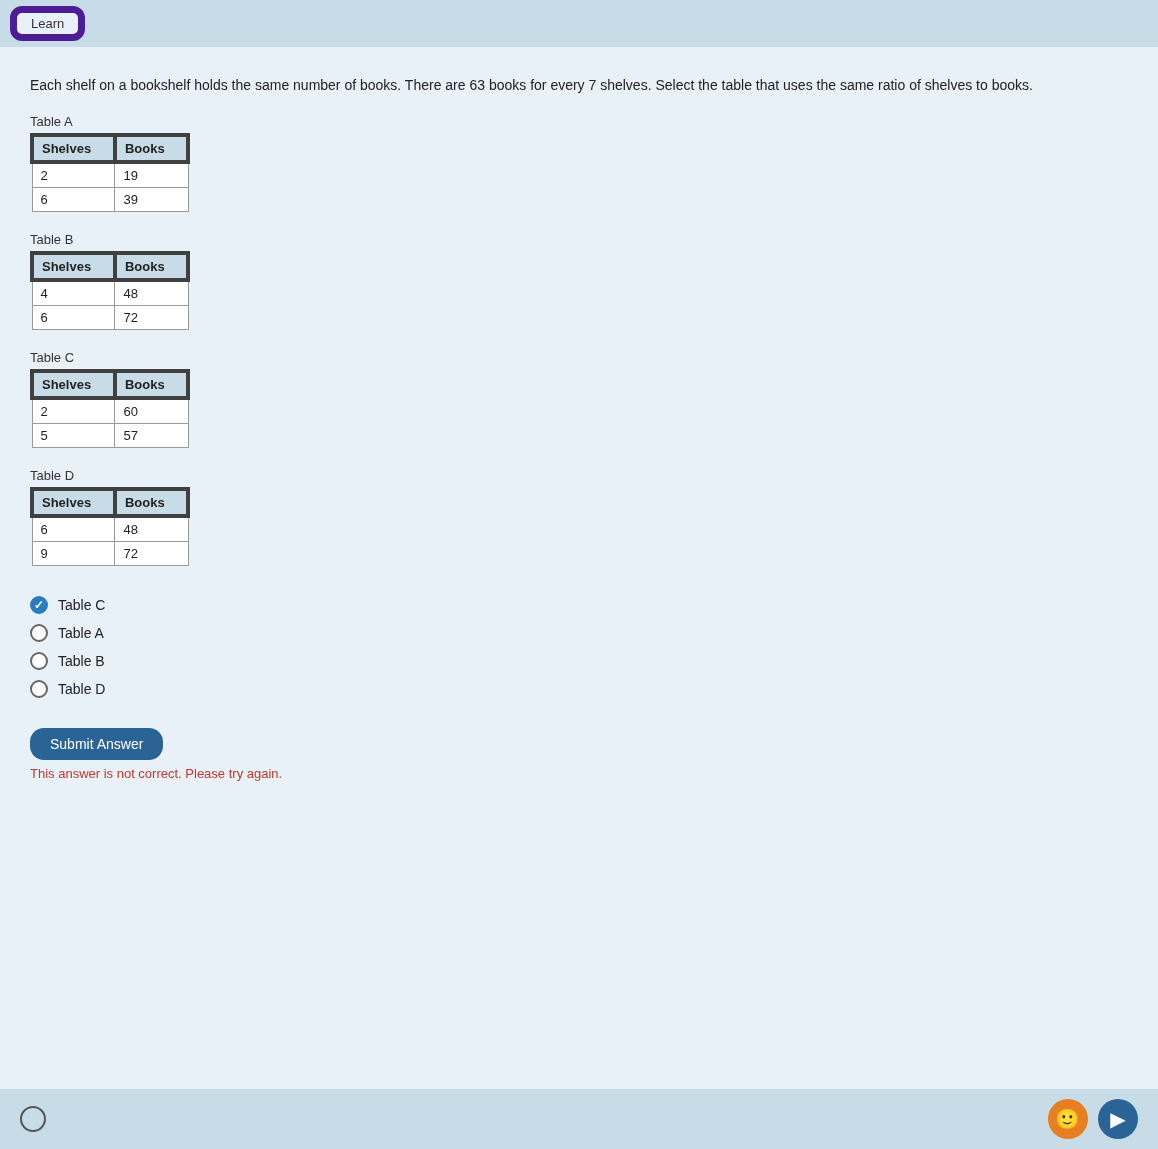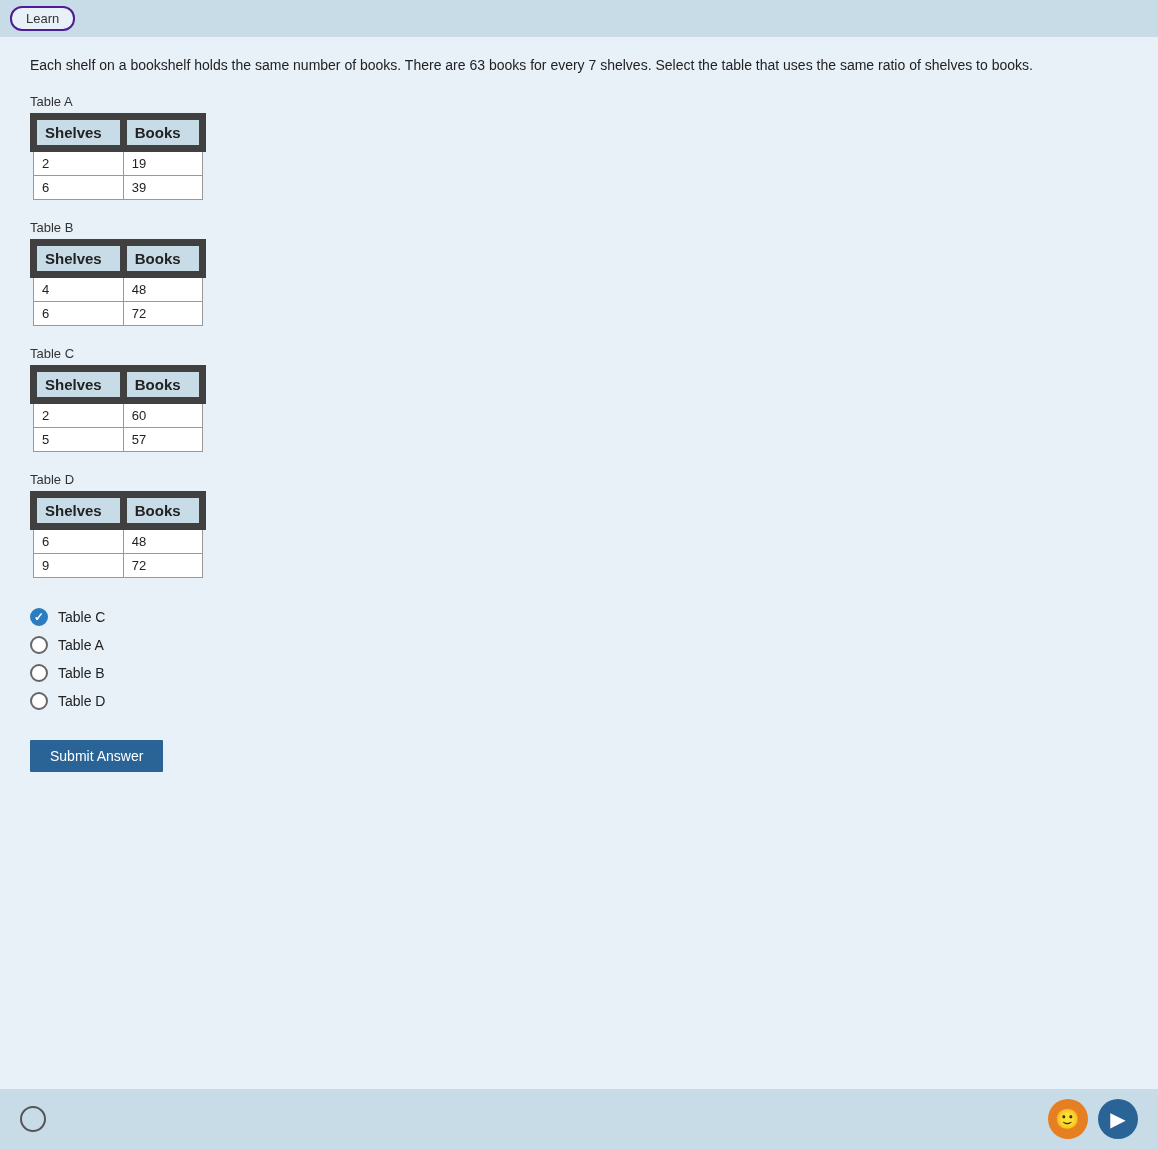--- a/index.html
+++ b/index.html
@@ -16,32 +16,32 @@
 
     .top-bar {
       background: #c8dce8;
       padding: 6px 10px;
       display: flex;
       align-items: center;
     }
 
     .learn-btn {
       background: #e8f0f8;
-      border: 2px solid #4c1d95;
+      border: 7px solid #4c1d95;
       border-radius: 12px;
       padding: 3px 14px;
       font-size: 13px;
       color: #333;
       cursor: pointer;
     }
 
     .main-content {
       background: #e8f0f8;
       margin: 0;
-      padding: 18px 30px 30px 30px;
+      padding: 28px 30px 30px 30px;
       min-height: 1100px;
     }
 
     .problem-statement {
       font-size: 14px;
       color: #222;
       margin-bottom: 18px;
       line-height: 1.5;
     }
 
@@ -55,23 +55,23 @@
       margin-bottom: 4px;
     }
 
     .data-table {
       border-collapse: collapse;
       min-width: 160px;
     }
 
     .data-table th {
       background: #c8dce8;
-      border: 7px solid #404040;
+      border: 4px solid #404040;
       padding: 4px 18px 4px 8px;
-      font-size: 15px;
+      font-size: 13px;
       font-weight: bold;
       text-align: left;
     }
 
     .data-table td {
       background: #fff;
       border: 1px solid #999;
       padding: 4px 18px 4px 8px;
       font-size: 13px;
     }
@@ -118,21 +118,21 @@
       color: #222;
     }
 
     .submit-btn {
       background: #2a6496;
       color: #fff;
       border: none;
       padding: 8px 20px;
       font-size: 14px;
       cursor: pointer;
-      border-radius: 1px;
+      border-radius: 14px;
       margin-top: 10px;
     }
 
     .error-message {
       color: #c0392b;
       font-size: 13px;
       margin-top: 6px;
     }
 
     .bottom-bar {
@@ -297,20 +297,21 @@
           <span class="answer-label">Table B</span>
         </div>
         <div class="answer-option">
           <div class="radio-circle"></div>
           <span class="answer-label">Table D</span>
         </div>
       </div>
   </div>
 
   <button class="submit-btn">Submit Answer</button>
+  <p class="error-message">This answer is not correct. Please try again.</p>
 
 </div>
 
 <div class="bottom-bar">
   <div class="bottom-circle"></div>
   <div class="bottom-right-icons">
     <div class="icon-btn orange">🙂</div>
     <div class="icon-btn blue">▶</div>
   </div>
 </div>

